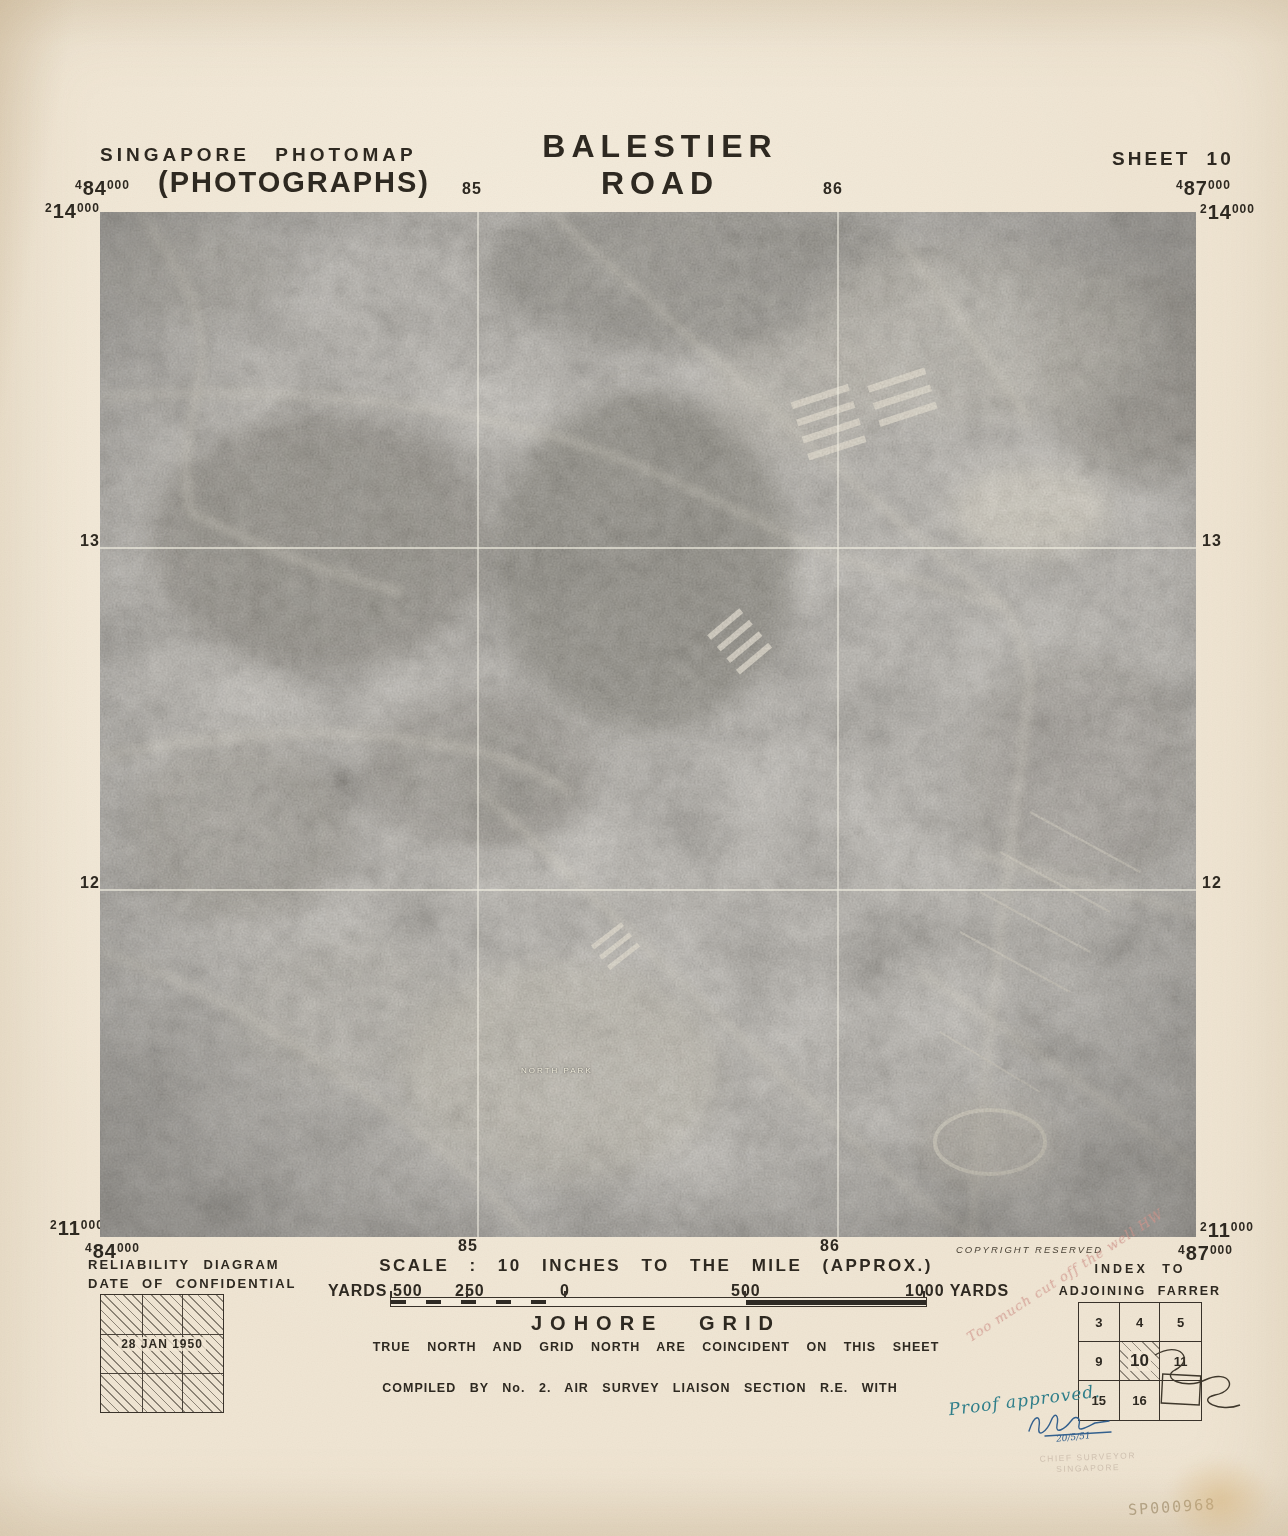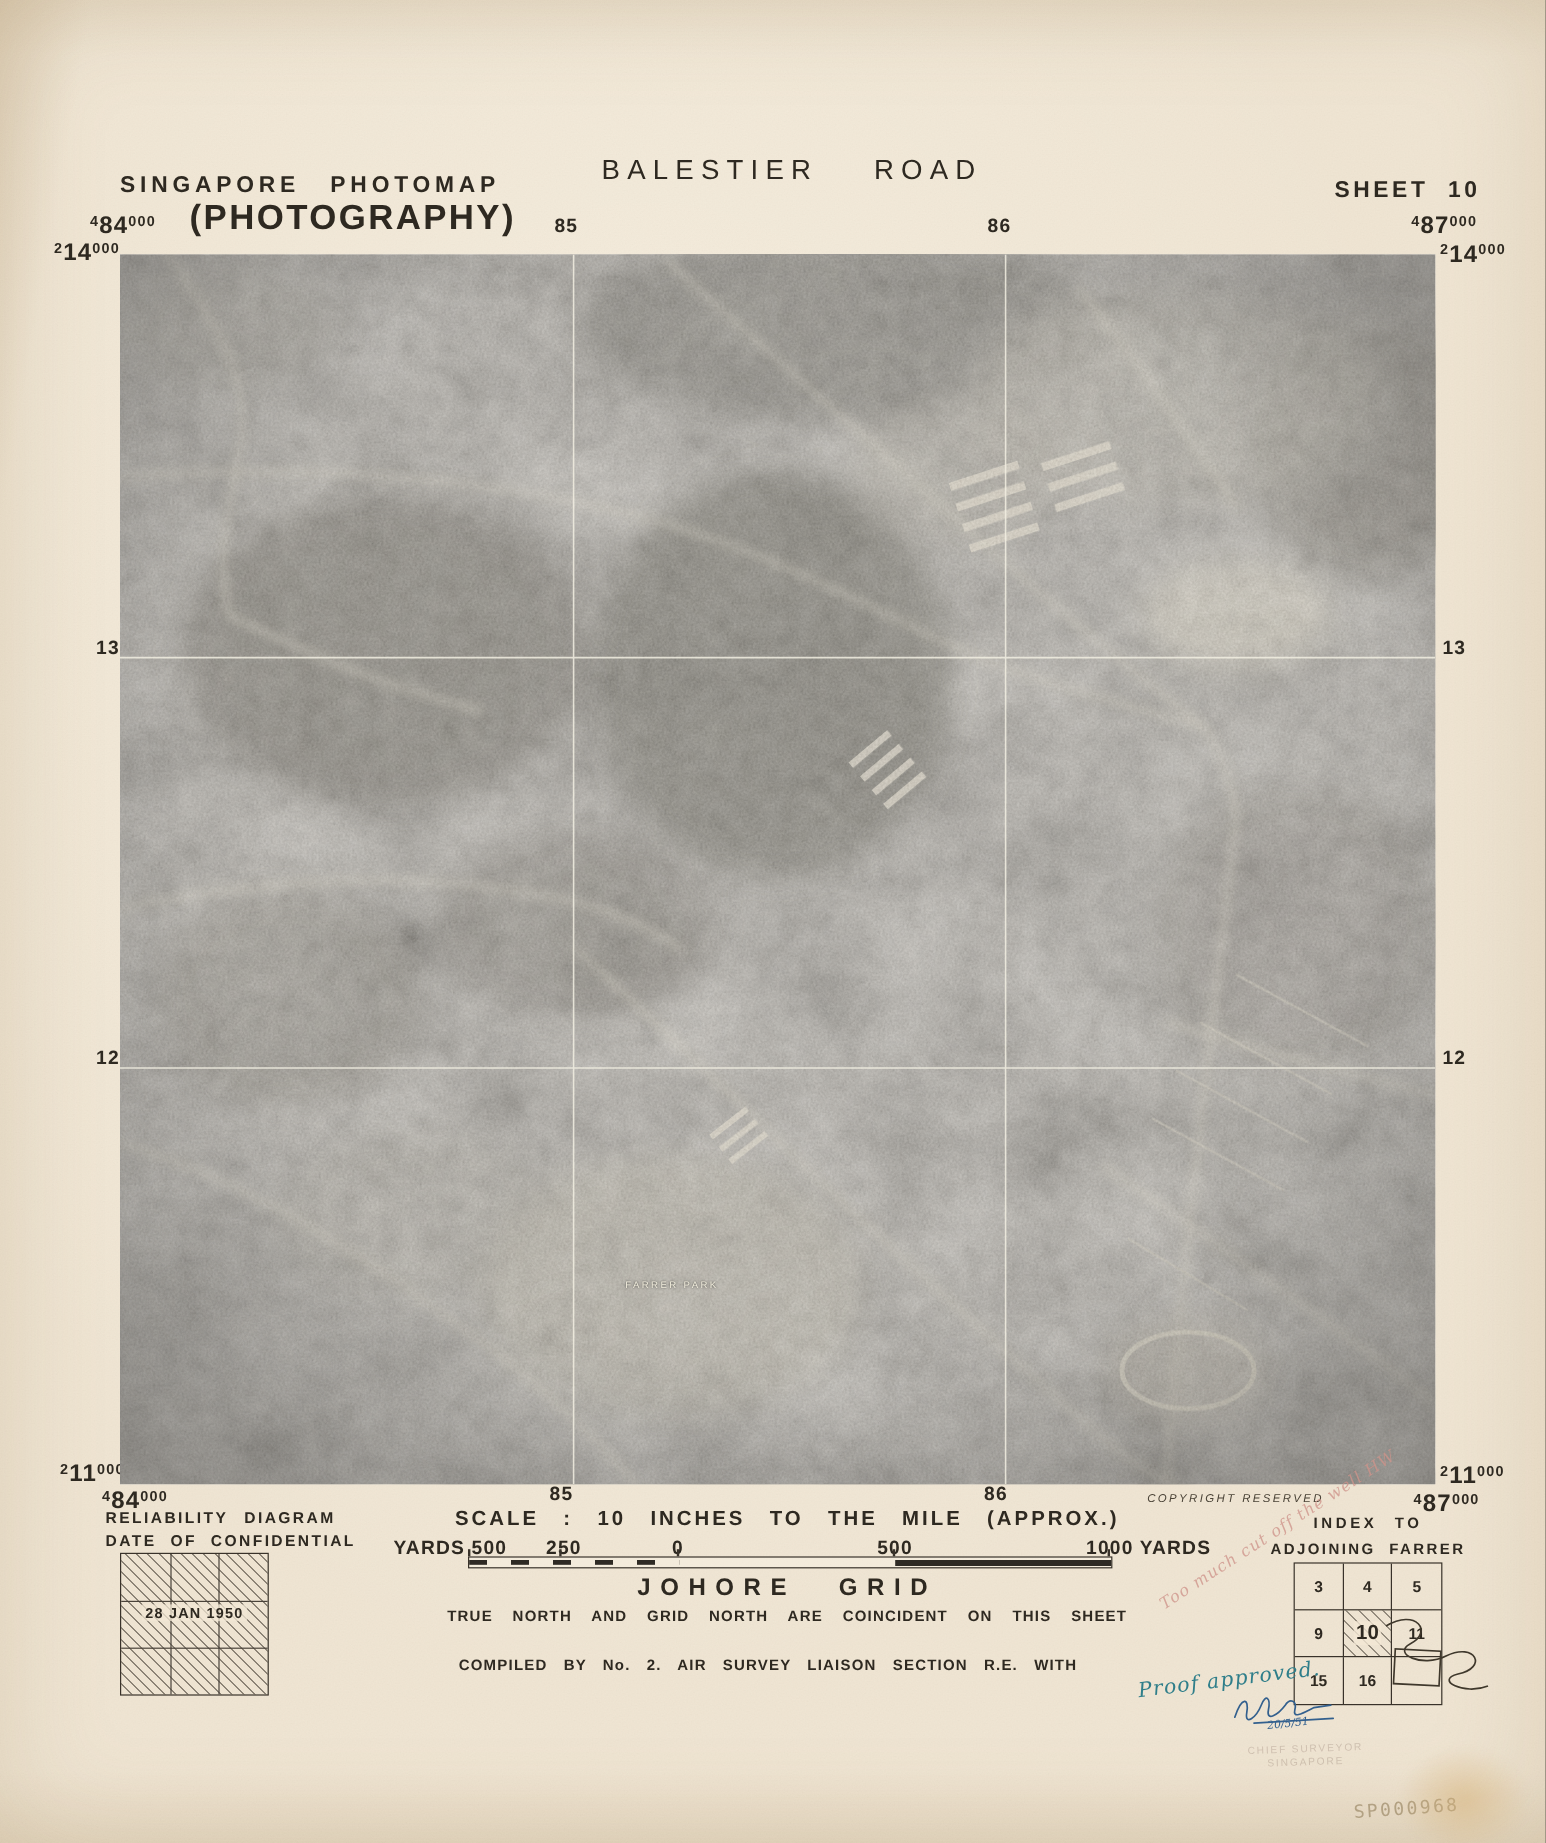--- a/index.html
+++ b/index.html
@@ -12,21 +12,21 @@
       linear-gradient(0deg, rgba(210,190,160,0.30) 0%, rgba(0,0,0,0) 4%),
       linear-gradient(180deg, rgba(214,196,168,0.25) 0%, rgba(0,0,0,0) 3%);
     box-shadow: inset 0 0 90px rgba(150,118,72,0.20);
     font-family:"Liberation Sans", sans-serif;
     color:#2e2921;
   }
   .abs{position:absolute;}
   
   .series{left:100px; top:144px; font-size:19px; font-weight:600; letter-spacing:4px; word-spacing:16px;}
   .classif{left:158px; top:166px; font-size:29px; font-weight:600; letter-spacing:2px;}
-  .title{left:480px; top:128px; width:360px; text-align:center; font-size:23px; font-weight:400; letter-spacing:6px; word-spacing:34px;}
+  .title{left:480px; top:128px; width:360px; text-align:center; font-size:32px; font-weight:700; letter-spacing:6px; word-spacing:34px;}
   .sheetno{left:1112px; top:148px; font-size:19px; font-weight:600; letter-spacing:3px; word-spacing:8px;}
   
   .coord{white-space:nowrap; font-weight:600;}
   .coord .c-lg{font-size:20px; letter-spacing:1px;}
   .coord .c-sm{font-size:12px; vertical-align:6px; letter-spacing:1px;}
   .edge-label{font-size:16px; font-weight:600; letter-spacing:1px;}
   
   .photo{left:100px; top:212px; width:1096px; height:1025px;}
   .photo svg{display:block; width:100%; height:100%;}
   .farrer{left:521px; top:1066px; font-size:8px; letter-spacing:2px; color:#f0ecdc; text-shadow:0 0 2px rgba(40,40,35,.9);}
@@ -99,21 +99,21 @@
     <defs>
       <filter id="fPaper">
           <feTurbulence type="fractalNoise" baseFrequency="0.8" numOctaves="2" seed="2"></feTurbulence>
         <feColorMatrix type="matrix" values="0.33 0.33 0.34 0 0 0.33 0.33 0.34 0 0 0.33 0.33 0.34 0 0 0 0 0 0 1"></feColorMatrix>
         </filter>
     </defs>
     <rect width="1288" height="1536" filter="url(#fPaper)" opacity="0.05"></rect>
   </svg>
 
   <div class="abs series">SINGAPORE PHOTOMAP</div>
-  <div class="abs classif">(PHOTOGRAPHY)</div>
+  <div class="abs classif">(PHOTOGRAPHS)</div>
   <div class="abs title">BALESTIER ROAD</div>
   <div class="abs sheetno">SHEET 10</div>
 
   <div class="abs coord" style="left:75px; top:177px;">
     <span class="c-sm">4</span><span class="c-lg">84</span><span class="c-sm">000</span>
   </div>
   <div class="abs coord" style="left:45px; top:200px;">
     <span class="c-sm">2</span><span class="c-lg">14</span><span class="c-sm">000</span>
   </div>
   <div class="abs coord" style="left:1176px; top:177px;">
@@ -251,21 +251,21 @@
       <rect width="1096" height="1025" fill="url(#vig)"></rect>
 
       <g stroke="#f2efe2" stroke-width="1.3" opacity="0.85">
         <line x1="378" y1="0" x2="378" y2="1025"></line>
         <line x1="738" y1="0" x2="738" y2="1025"></line>
         <line x1="0" y1="336" x2="1096" y2="336"></line>
         <line x1="0" y1="678" x2="1096" y2="678"></line>
       </g>
     </svg>
   </div>
-  <div class="abs farrer">FARRER PARK</div>
+  <div class="abs farrer">NORTH PARK</div>
 
   <div class="abs copyright">COPYRIGHT RESERVED</div>
 
   <div class="abs scale-title">SCALE : 10 INCHES TO THE MILE (APPROX.)</div>
   <div class="abs slabel" style="left:328px; top:1282px;">YARDS 500</div>
   <div class="abs slabel" style="left:455px; top:1282px;">250</div>
   <div class="abs slabel" style="left:560px; top:1282px;">0</div>
   <div class="abs slabel" style="left:731px; top:1282px;">500</div>
   <div class="abs slabel" style="left:905px; top:1282px;">1000 YARDS</div>
   <div class="abs tick" style="left:390px;"></div>

